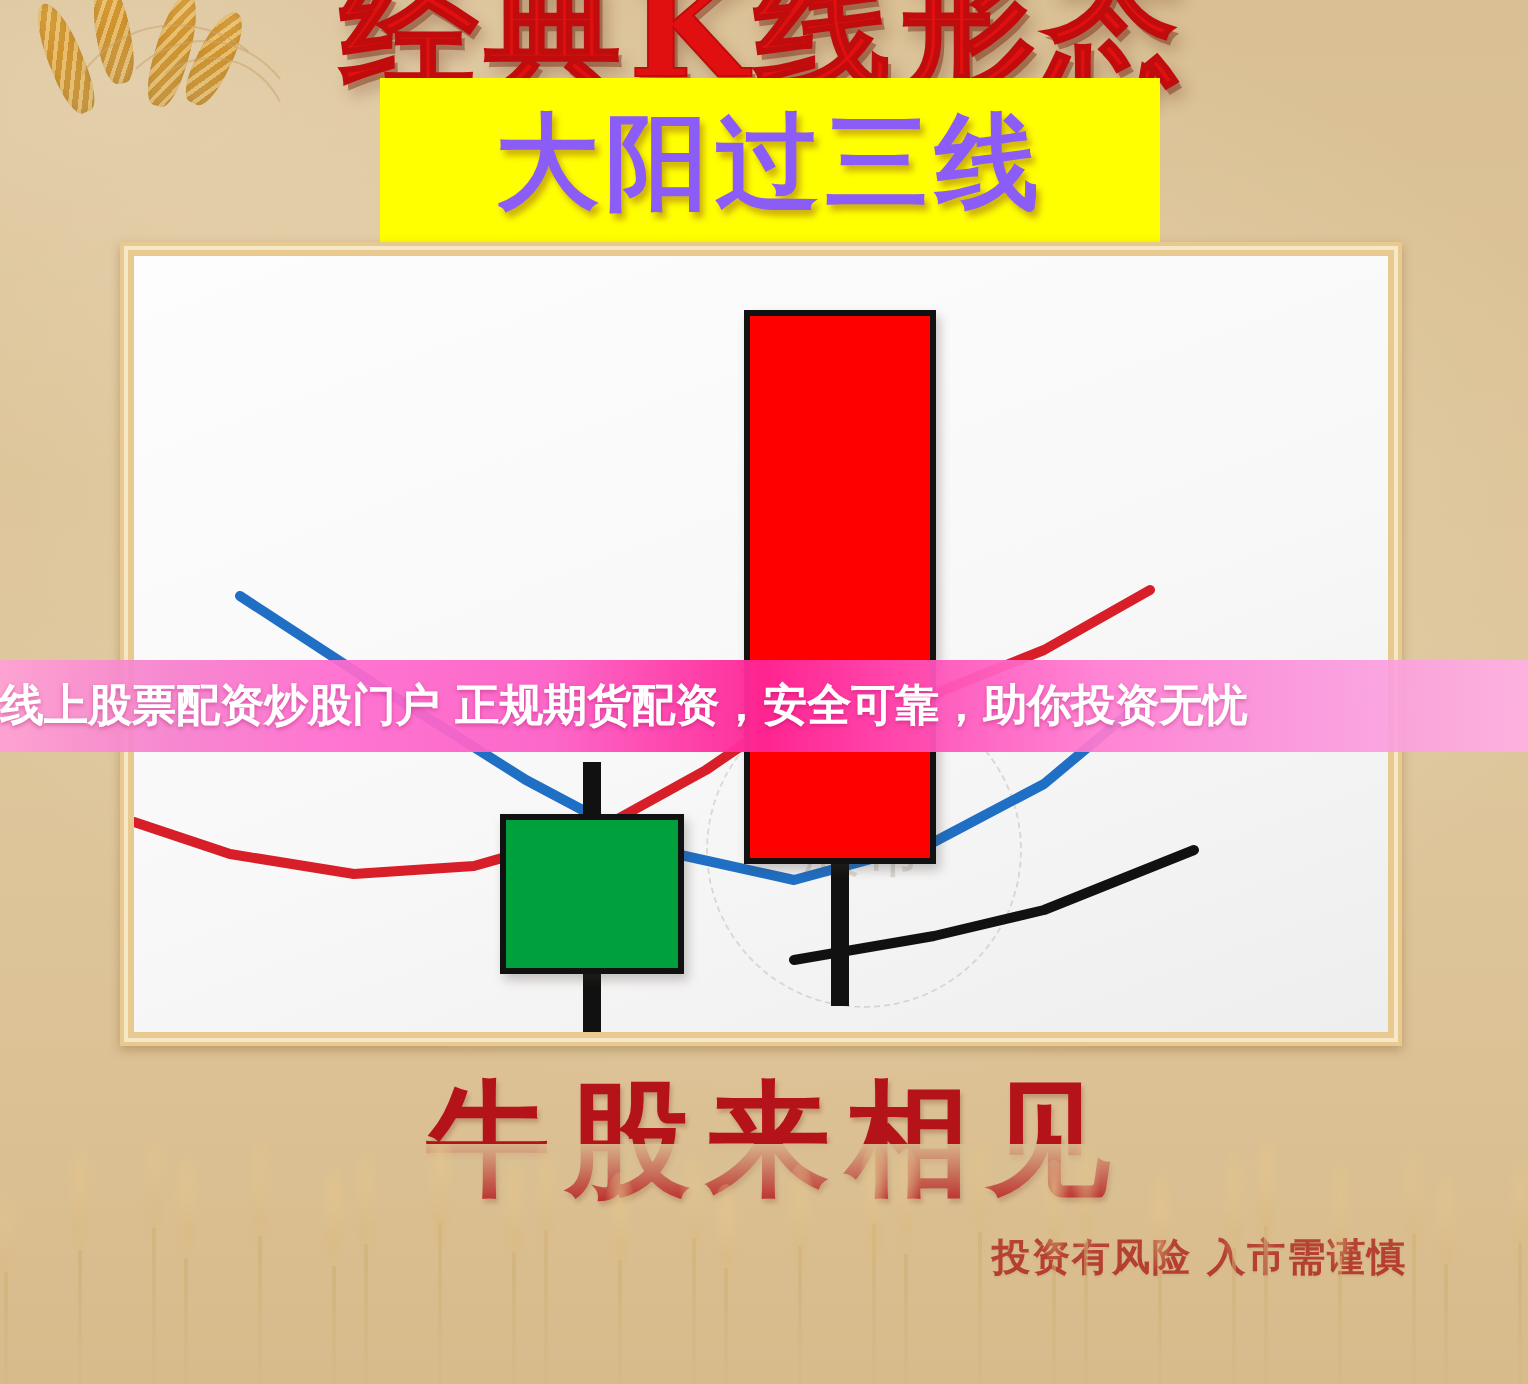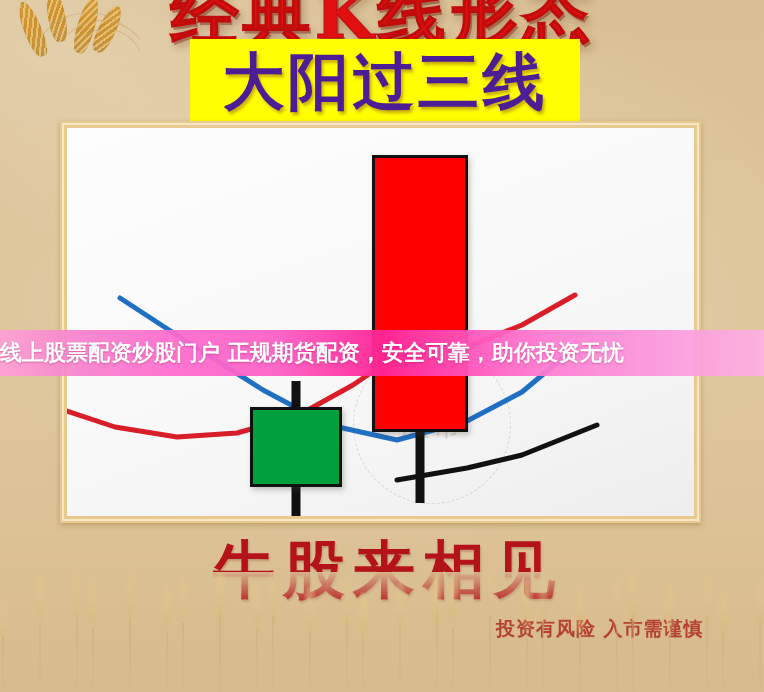--- a/index.html
+++ b/index.html
@@ -118,23 +118,23 @@
     width: 390px;
     height: 86px;
     background: #ffff00;
     display: flex;
     align-items: center;
     justify-content: center;
   }
   .title-banner .txt {
     font-family: "DejaVu Serif", "Liberation Serif", serif;
     font-weight: 700;
-    font-size: 62px;
+    font-size: 52px;
     letter-spacing: 3px;
-    color: #4c1d95;
+    color: #8b5cf6;
     text-shadow: 2px 3px 3px rgba(130,60,30,0.40);
     white-space: nowrap;
     line-height: 1;
     text-align: center;
   }
 
   
   .chart-frame {
     position: absolute;
     left: 60px;

